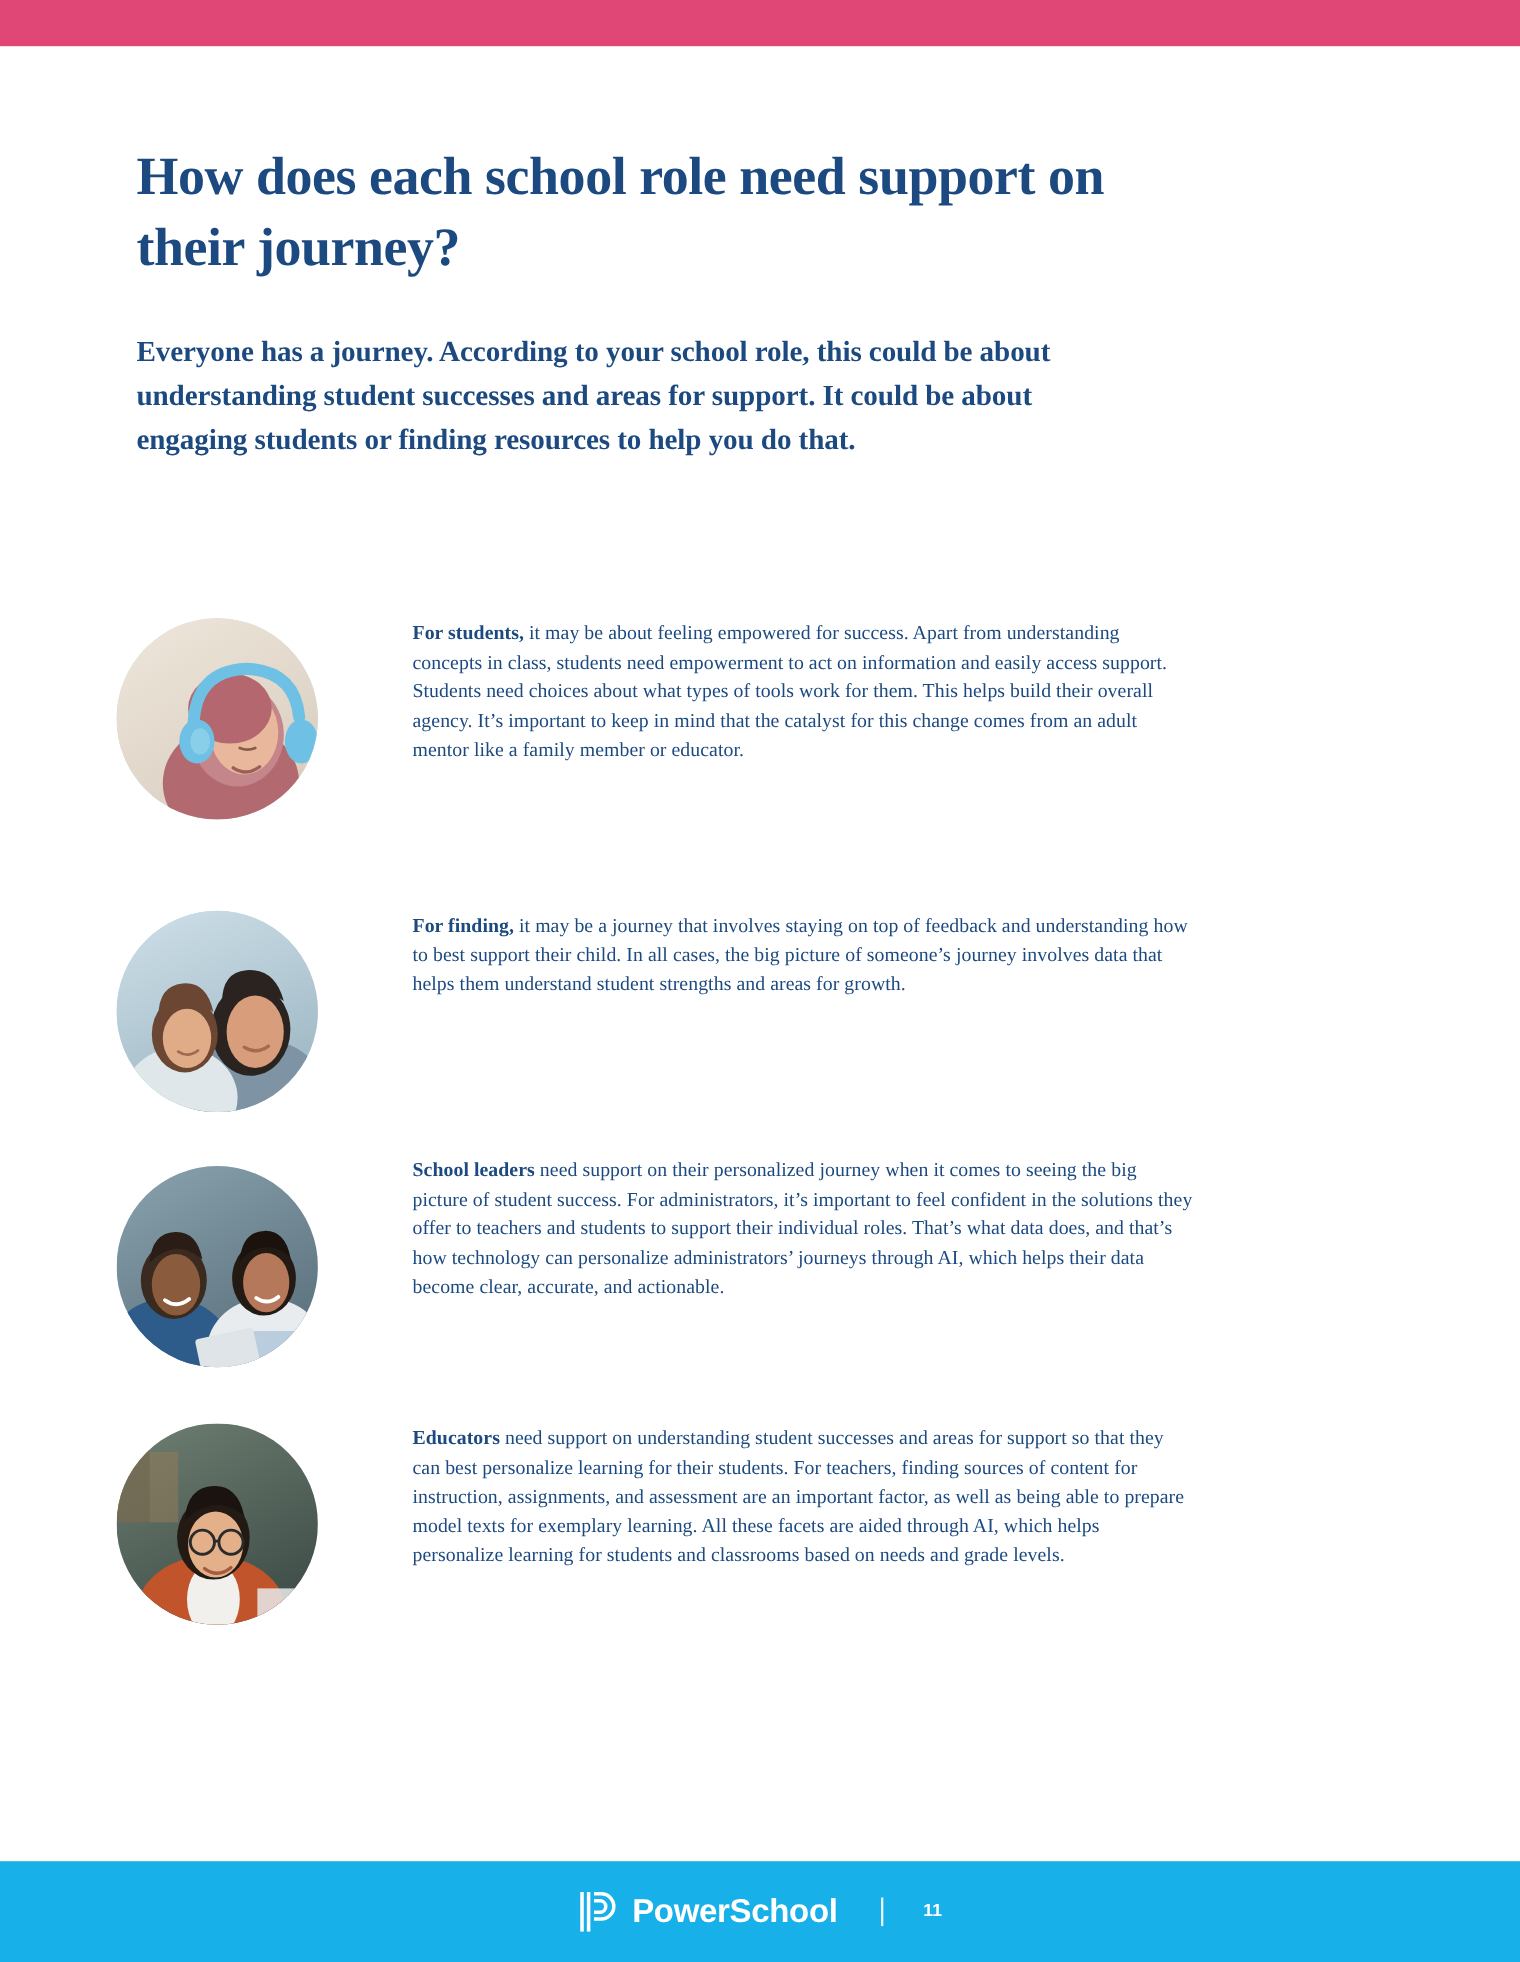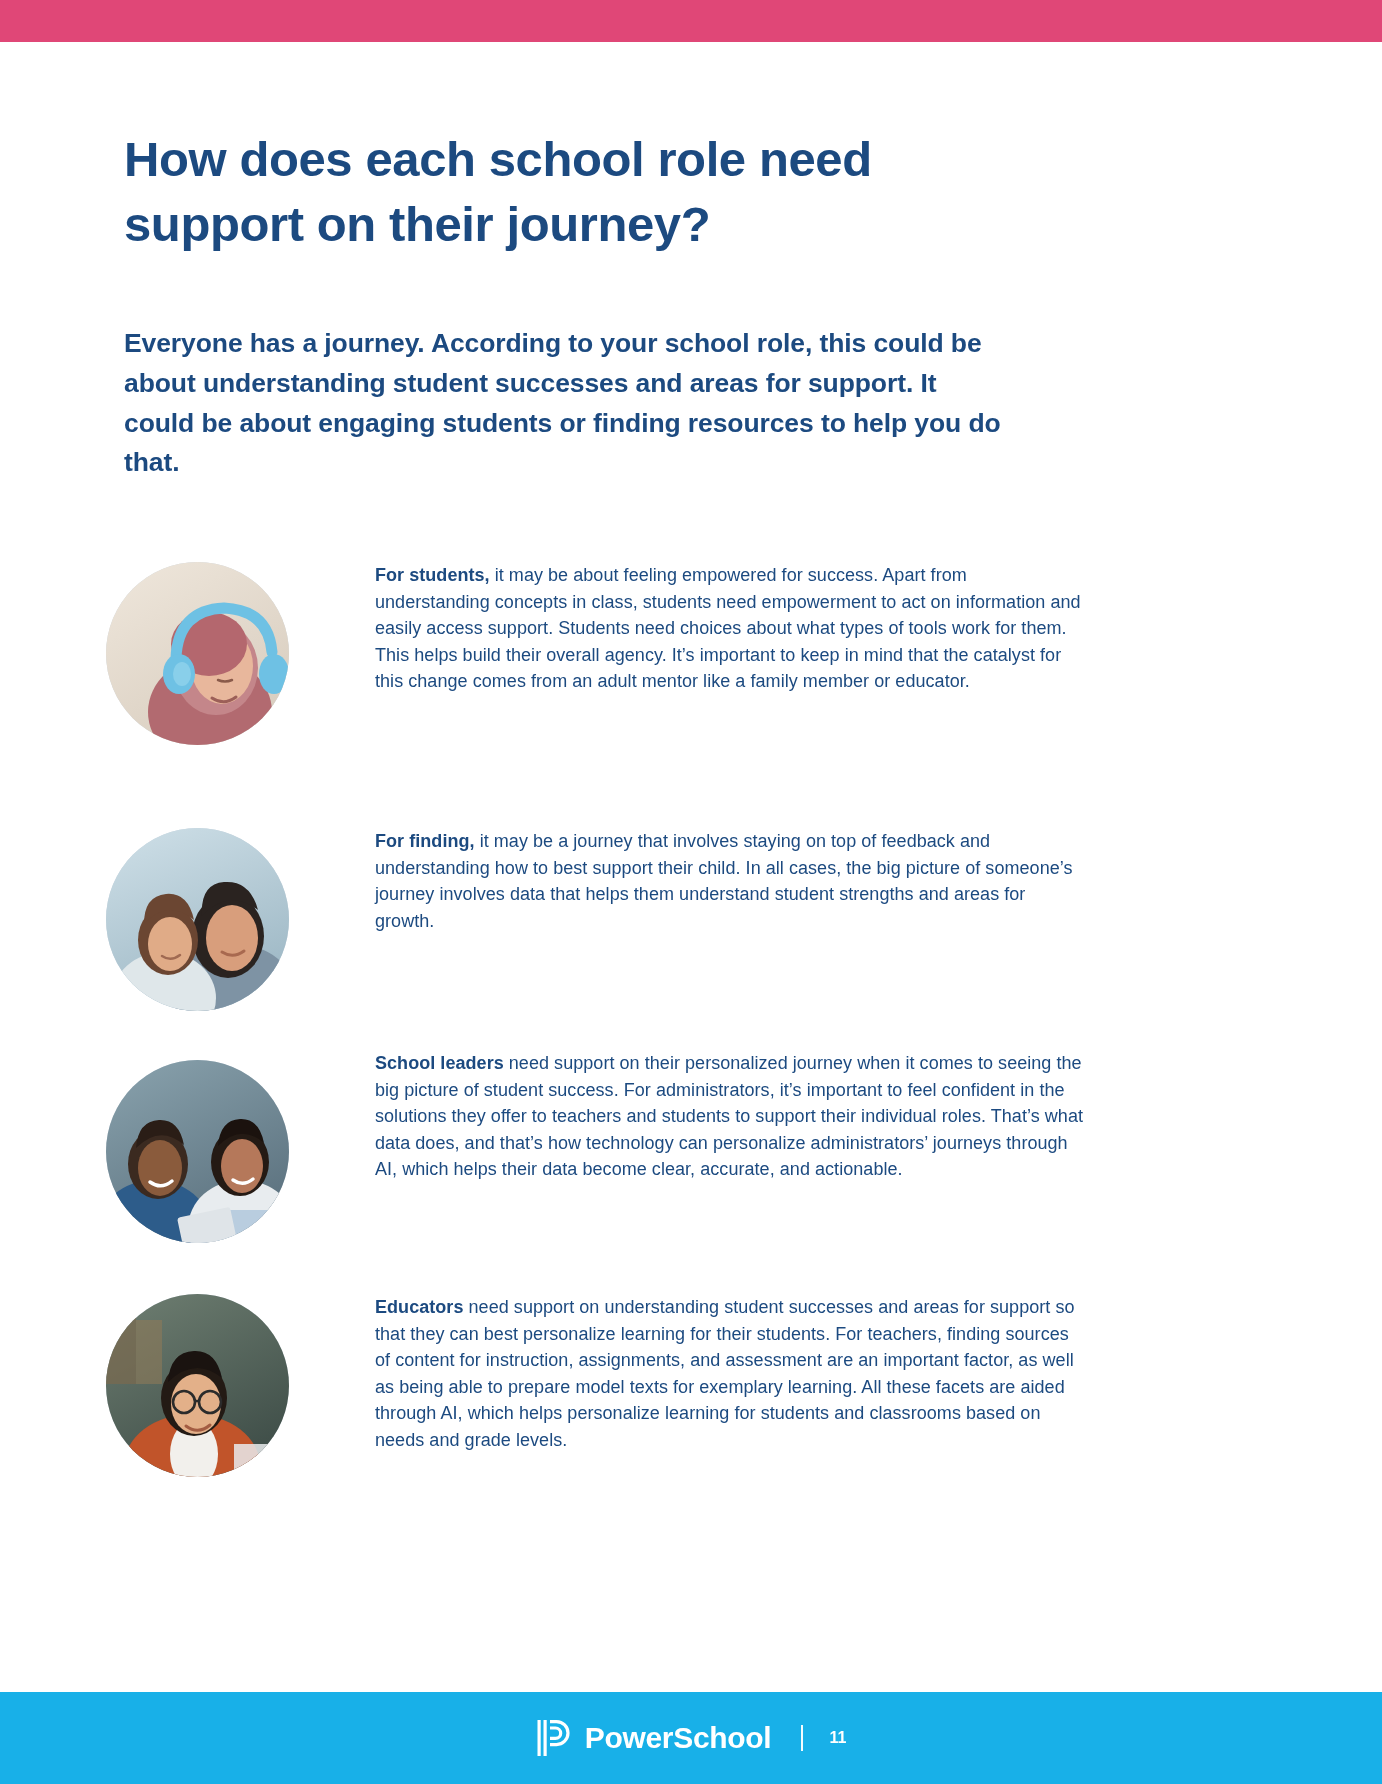--- a/index.html
+++ b/index.html
@@ -25,20 +25,21 @@
     background: #e04777;
   }
 
   
   .page {
     position: absolute;
     top: 42px; left: 0;
     width: 1238px;
     height: 1650px;
     padding: 0;
+    font-family: Liberation Serif, serif;
   }
 
   .headline {
     position: absolute;
     left: 124px;
     top: 85px;
     width: 900px;
     font-size: 49px;
     line-height: 1.33;
     font-weight: 700;
@@ -49,21 +50,20 @@
   .subhead {
     position: absolute;
     left: 124px;
     top: 258px;
     width: 880px;
     font-size: 26.5px;
     line-height: 1.50;
     font-weight: 700;
     color: #1c4a80;
     letter-spacing: -0.1px;
-    margin-top: 24px;
   }
 
   
   .roles {
     position: absolute;
     left: 0;
     top: 448px;
     width: 1382px;
   }
 
@@ -109,21 +109,21 @@
     height: 92px;
     background: #18b0e8;
     display: flex;
     align-items: center;
     justify-content: center;
   }
 
   .footer-inner {
     display: flex;
     align-items: center;
-    gap: 0;
+    gap: 10px;
   }
 
   .ps-logo {
     display: flex;
     align-items: center;
     gap: 13px;
   }
 
   .ps-mark { display: block; }
 

